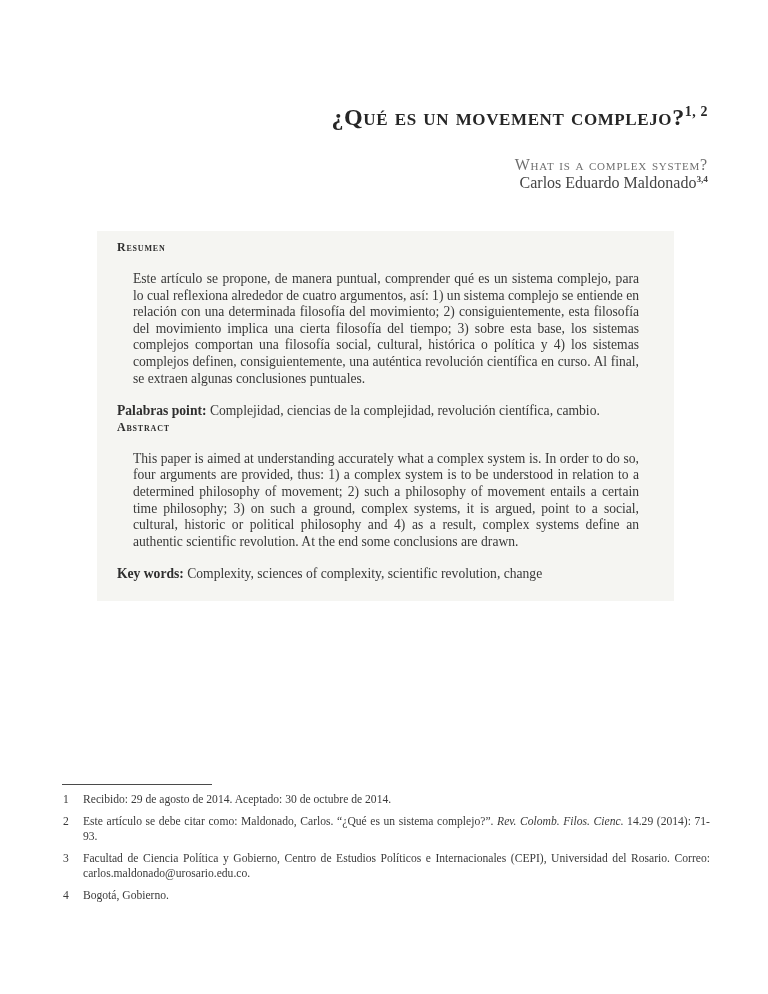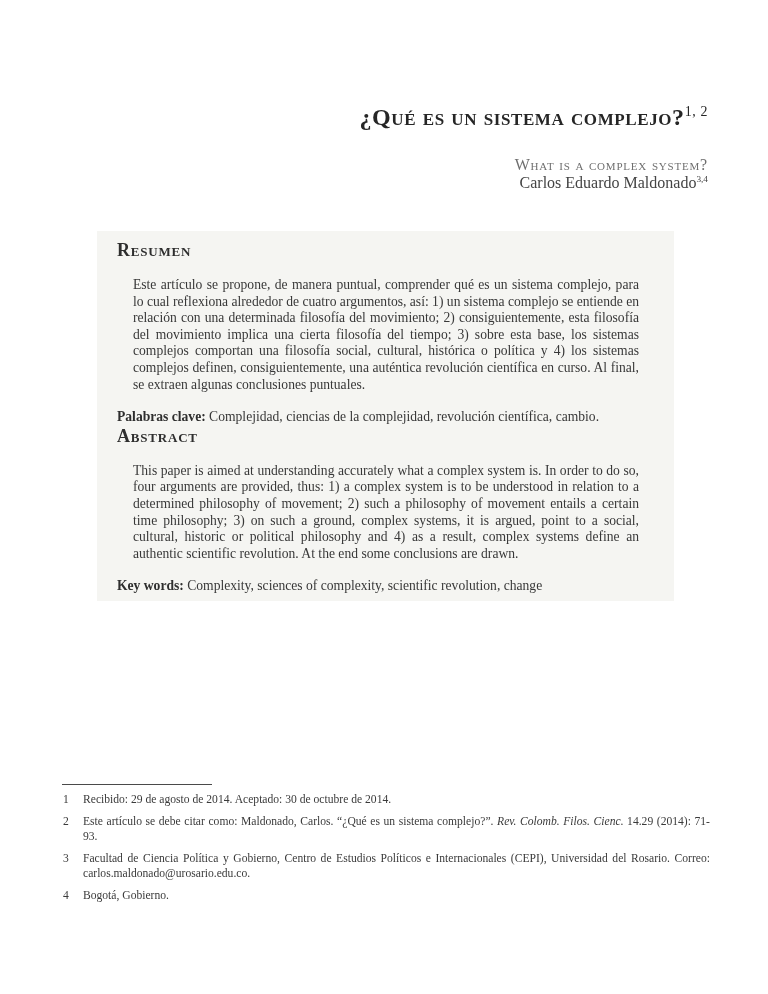--- a/index.html
+++ b/index.html
@@ -30,21 +30,21 @@
     font-variant: small-caps;
     letter-spacing: 0.6px;
     color: #262626;
     line-height: 1.1;
     margin: 0;
   }
   .title sup, .author sup {
     font-size: 58%;
     vertical-align: super;
     line-height: 0;
-    font-weight: 400;
+    font-weight: 700;
     text-align: right;
   }
   .subtitle {
     margin-top: 26px;
     font-size: 16px;
     font-variant: small-caps;
     letter-spacing: 0.8px;
     color: #6f6f6f;
     line-height: 1.1;
   }
@@ -59,21 +59,21 @@
     position: absolute;
     left: 97px;
     top: 231px;
     width: 577px;
     height: 370px;
     background: #f5f5f2;
     box-sizing: border-box;
     padding: 9px 19px 0 20px;
   }
   .section-heading {
-    font-size: 18px;
+    font-size: 12px;
     font-weight: 700;
     font-variant: small-caps;
     letter-spacing: 0.8px;
     color: #2e2e2e;
     margin: 0 0 10px 0;
   }
   .section-heading.second { }
   .body-par {
     margin: 16px;
     font-size: 13.6px;
@@ -119,29 +119,29 @@
     text-align: justify;
   }
   .fn-text i { font-style: italic; font-family: Liberation Serif, serif; }
 </style>
 </head>
 <body>
 
 <div class="page">
 
   <div class="header">
-    <h1 class="title"><span>¿Qué es un sistema complejo?</span><sup>1, 2</sup></h1>
+    <h1 class="title"><span>¿Qué es un movement complejo?</span><sup>1, 2</sup></h1>
     <div class="subtitle">What is a complex system?</div>
     <div class="author"><span>Carlos Eduardo Maldonado</span><sup>3,4</sup></div>
   </div>
 
   <div class="abstract-panel">
     <h2 class="section-heading">Resumen</h2>
     <p class="body-par">Este artículo se propone, de manera puntual, comprender qué es un sistema complejo, para lo cual reflexiona alrededor de cuatro argumentos, así: 1) un sistema complejo se entiende en relación con una determinada filosofía del movimiento; 2) consiguientemente, esta filosofía del movimiento implica una cierta filosofía del tiempo; 3) sobre esta base, los sistemas complejos comportan una filosofía social, cultural, histórica o política y 4) los sistemas complejos definen, consiguientemente, una auténtica revolución científica en curso. Al final, se extraen algunas conclusiones puntuales.</p>
-    <p class="keywords"><b>Palabras clave:</b><span> Complejidad, ciencias de la complejidad, revolución científica, cambio.</span></p>
+    <p class="keywords"><b>Palabras point:</b><span> Complejidad, ciencias de la complejidad, revolución científica, cambio.</span></p>
 
     <h2 class="section-heading second">Abstract</h2>
     <p class="body-par">This paper is aimed at understanding accurately what a complex system is. In order to do so, four arguments are provided, thus: 1) a complex system is to be understood in relation to a determined philosophy of movement; 2) such a philosophy of movement entails a certain time philosophy; 3) on such a ground, complex systems, it is argued, point to a social, cultural, historic or political philosophy and 4) as a result, complex systems define an authentic scientific revolution.  At the end some conclusions are drawn.</p>
     <p class="keywords"><b>Key words:</b><span> Complexity, sciences of complexity, scientific revolution, change</span></p>
   </div>
 
   <div class="footnotes">
     <div class="fn-rule"></div>
 
     <div class="footnote">

